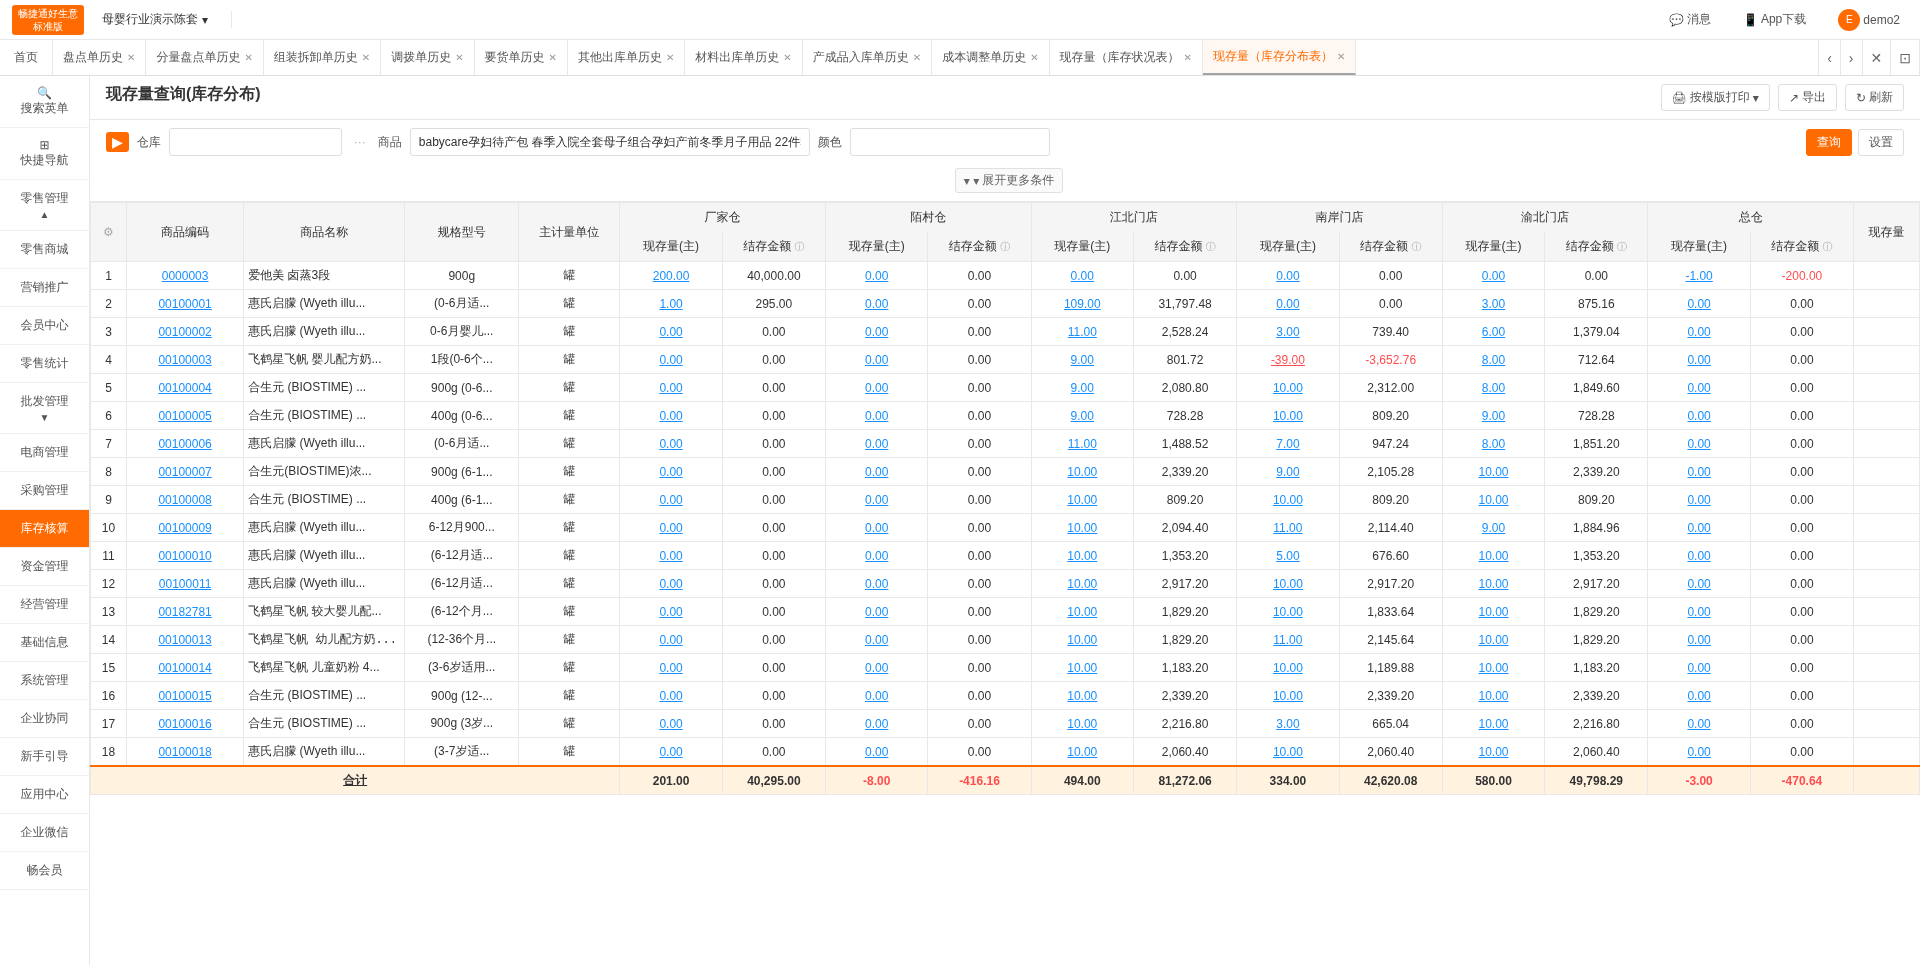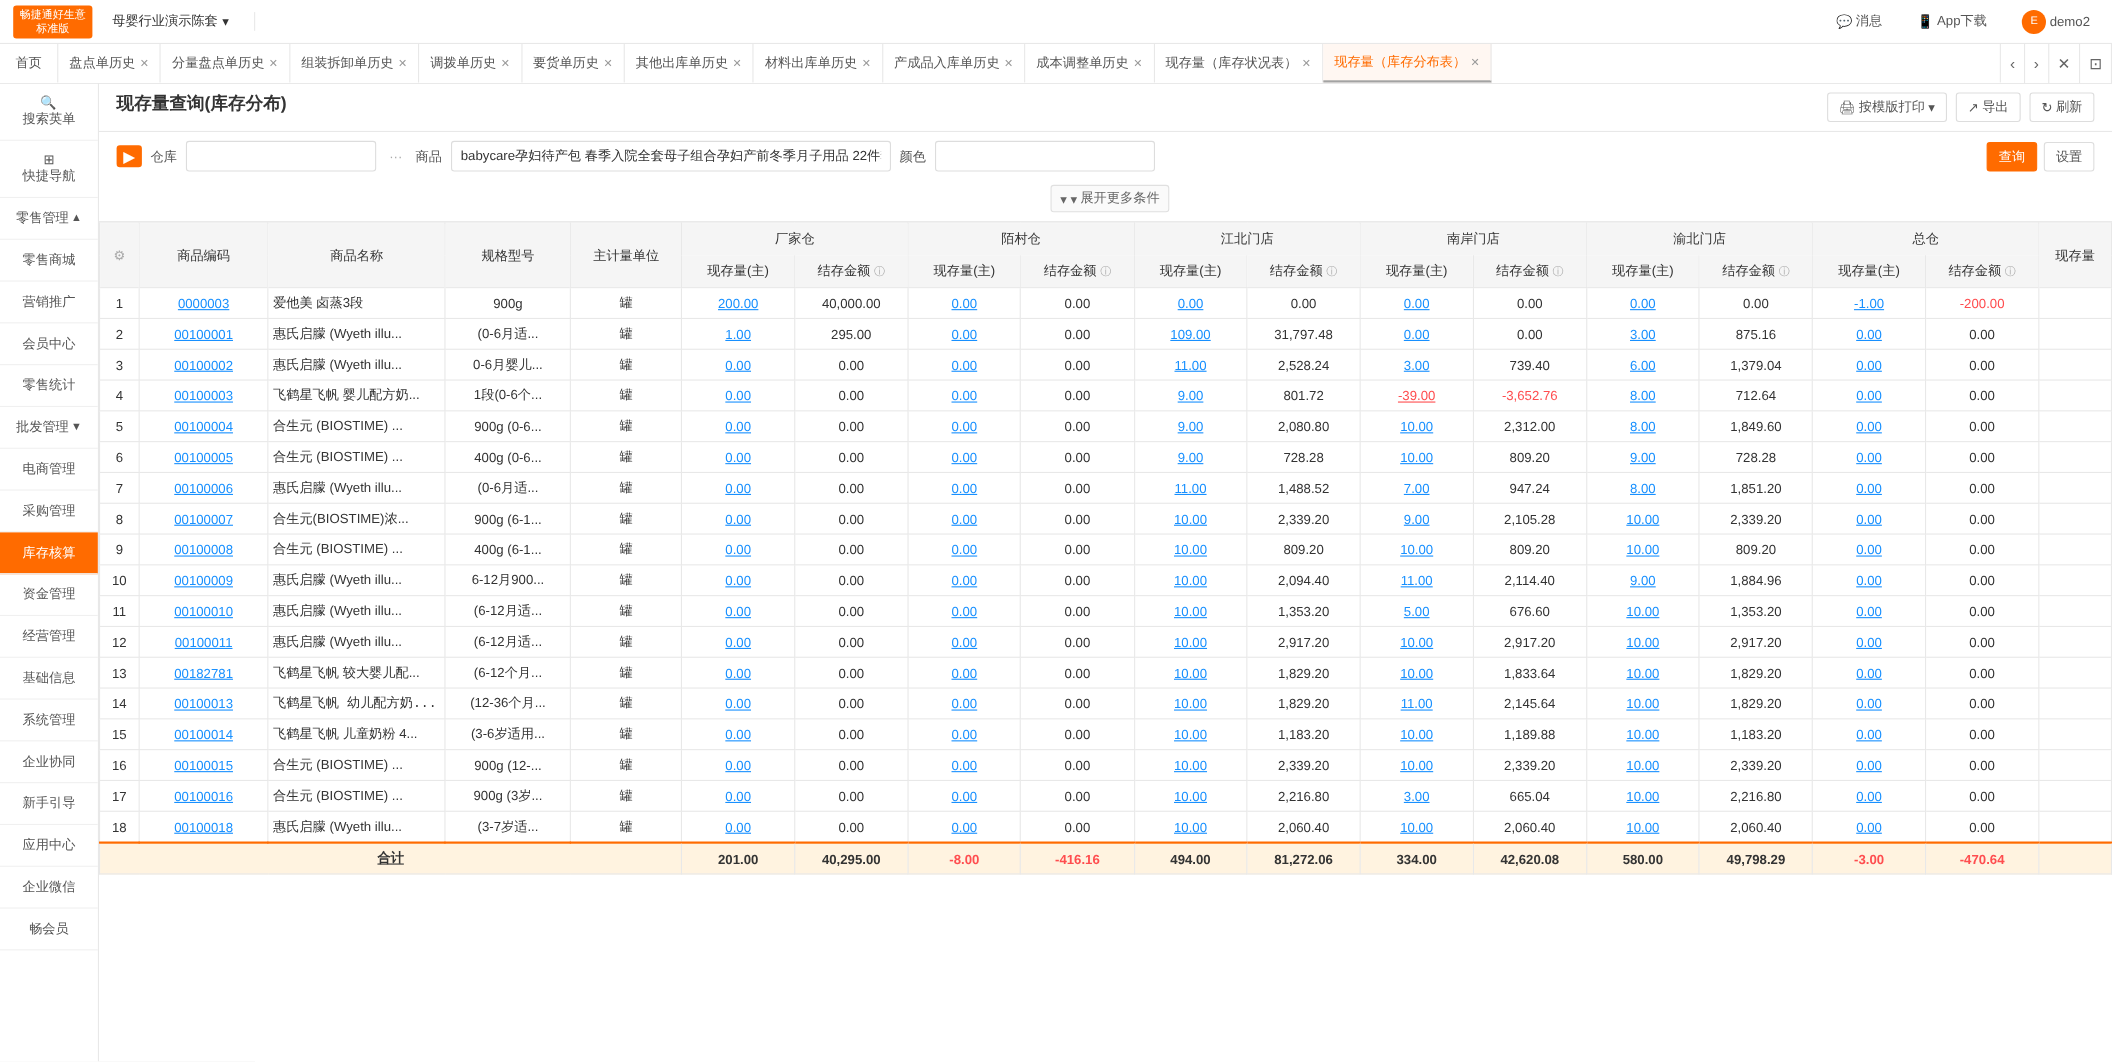--- a/index.html
+++ b/index.html
@@ -23,21 +23,21 @@
     .tab-nav-arrows span { padding: 0 8px; cursor: pointer; font-size: 14px; color: #666; display: flex; align-items: center; height: 36px; border-right: 1px solid #e8e8e8; }
 
     
     .layout { display: flex; height: calc(965px - 76px); }
 
     
     .sidebar { width: 90px; background: #fff; border-right: 1px solid #e8e8e8; display: flex; flex-direction: column; overflow-y: auto; flex-shrink: 0; }
     .sidebar::-webkit-scrollbar { width: 3px; }
     .sidebar-item { padding: 10px 4px; text-align: center; cursor: pointer; font-size: 12px; color: #555; border-bottom: 1px solid #f0f0f0; }
     .sidebar-item.active { background: #ff6b00; color: #fff; }
-    .sidebar-item.has-arrow { display: flex; align-items: center; justify-content: center; gap: 2px; }
+    .sidebar-item.has-arrow { display: flex; align-items: center; justify-content: center; gap: 2px; flex-direction: column; }
     .sidebar-item .arrow { font-size: 10px; }
 
     
     .content { flex: 1; overflow: auto; background: #f5f5f5; display: flex; flex-direction: column; }
 
     
     .page-header { background: #fff; padding: 8px 16px; display: flex; align-items: flex-start; justify-content: space-between; border-bottom: 1px solid #e8e8e8; }
     .page-title { font-size: 16px; font-weight: bold; color: #333; }
     .page-actions { display: flex; align-items: center; gap: 8px; }
     .btn-action { padding: 4px 10px; border: 1px solid #ddd; border-radius: 3px; background: #fff; cursor: pointer; font-size: 12px; color: #555; display: flex; align-items: center; gap: 3px; }

